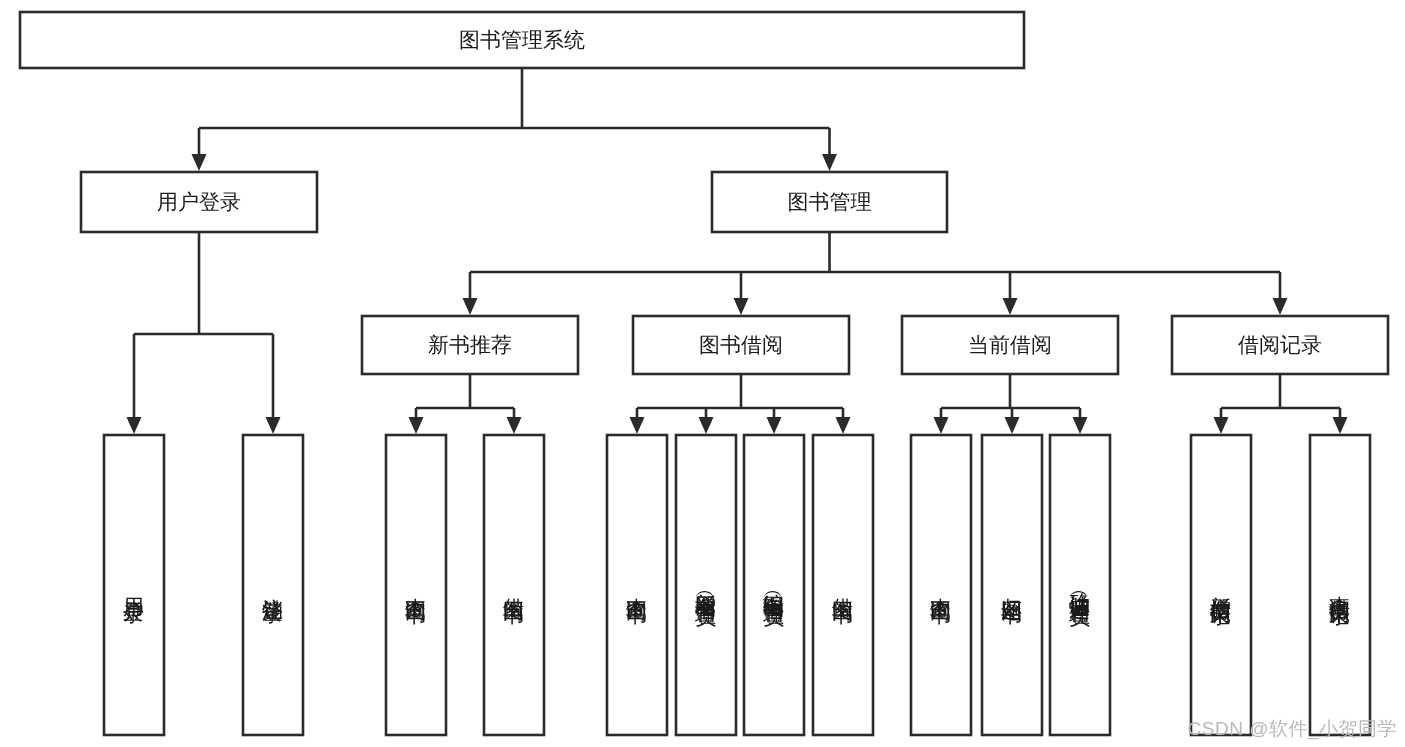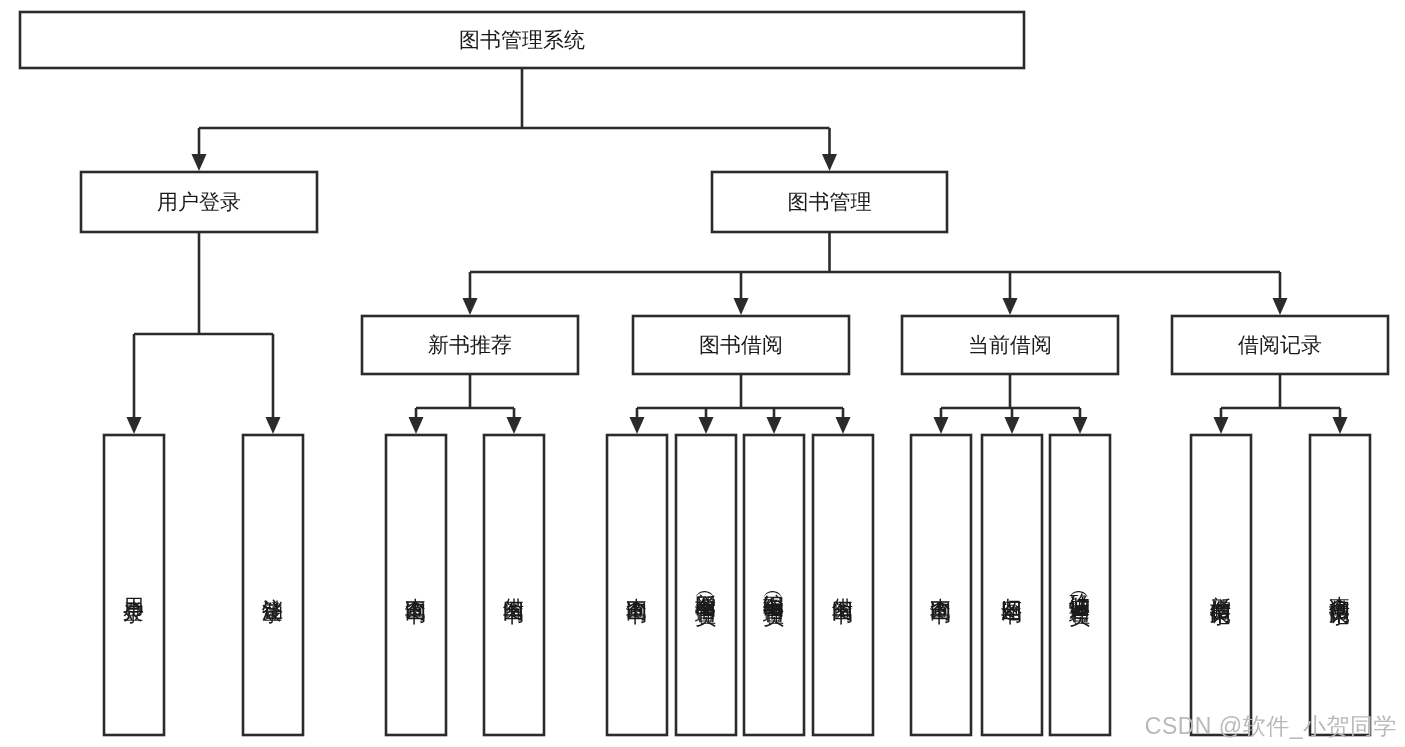--- a/index.html
+++ b/index.html
@@ -25,21 +25,21 @@
     font-family:"Liberation Sans","DejaVu Sans",sans-serif;
     font-size:21px;color:#1a1a1a;
     letter-spacing:2px;
     line-height:1;
     white-space:nowrap;
     pointer-events:none;
   }
   #watermark{
     position:absolute;right:8px;bottom:5px;
     font-family:"Liberation Sans","DejaVu Sans",sans-serif;
-    font-size:23px;color:#b9b9b9;
+    font-size:19px;color:#b9b9b9;
     letter-spacing:0.5px;white-space:nowrap;
   }
 </style>
 </head>
 <body>
 
 <svg id="diagram" viewBox="0 0 1405 747" xmlns="http://www.w3.org/2000/svg">
   <g id="edge-layer">
       <path class="edge" d="M 522 68 L 522 128"></path>
       <path class="edge" d="M 199 128 L 829.5 128"></path>

